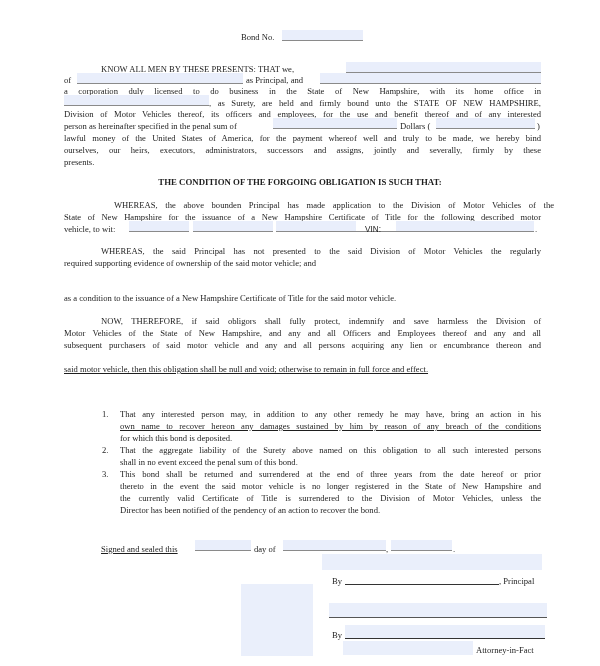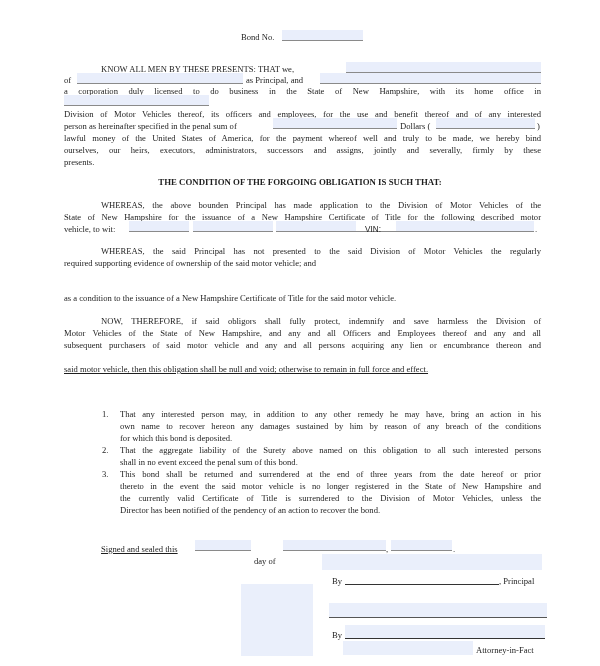--- a/index.html
+++ b/index.html
@@ -32,36 +32,37 @@
   <div class="field" style="left:346px; top:62px; width:195px;"></div>
 
   <div class="abs" style="left:64px; top:74px;">of</div>
   <div class="field" style="left:77px; top:73px; width:166px;"></div>
   <div class="abs" style="left:246px; top:74px;">as Principal, and</div>
   <div class="field" style="left:320px; top:73px; width:221px;"></div>
 
   <div class="just" style="top:85px;">a corporation duly licensed to do business in the State of New Hampshire, with its home office in</div>
 
   <div class="field" style="left:64px; top:95px; width:145px;"></div>
+  <div class="abs" style="left:209px; top:97px; width:332px; text-align:justify; text-align-last:justify;">, as Surety, are held and firmly bound unto the STATE OF NEW HAMPSHIRE,</div>
 
   <div class="just" style="top:108px;">Division of Motor Vehicles thereof, its officers and employees, for the use and benefit thereof and of any interested</div>
 
   <div class="abs" style="left:64px; top:120px;">person as hereinafter specified in the penal sum of</div>
   <div class="field" style="left:273px; top:118px; width:124px;"></div>
   <div class="abs" style="left:400px; top:120px;">Dollars (</div>
   <div class="field" style="left:436px; top:118px; width:99px;"></div>
   <div class="abs" style="left:537px; top:120px;">)</div>
 
   <div class="just" style="top:132px;">lawful money of the United States of America, for the payment whereof well and truly to be made, we hereby bind</div>
   <div class="just" style="top:144px;">ourselves, our heirs, executors, administrators, successors and assigns, jointly and severally, firmly by these</div>
   <div class="line" style="top:156px;">presents.</div>
 
   <div class="abs heading" style="top:176px;">THE CONDITION OF THE FORGOING OBLIGATION IS SUCH THAT:</div>
 
-  <div class="abs" style="left:101px; top:199px; width:440px; text-align:justify; text-align-last:justify;">WHEREAS, the above bounden Principal has made application to the Division of Motor Vehicles of the</div>
+  <div class="abs" style="left:114px; top:199px; width:440px; text-align:justify; text-align-last:justify;">WHEREAS, the above bounden Principal has made application to the Division of Motor Vehicles of the</div>
   <div class="just" style="top:211px;">State of New Hampshire for the issuance of a New Hampshire Certificate of Title for the following described motor</div>
   <div class="abs" style="left:64px; top:223px;">vehicle, to wit:</div>
   <div class="field" style="left:129px; top:221px; width:60px;"></div>
   <div class="field" style="left:193px; top:221px; width:80px;"></div>
   <div class="field" style="left:276px; top:221px; width:80px;"></div>
   <div class="field nobg" style="left:356px; top:221px; width:40px;"></div>
   <div class="abs" style="left:365px; top:224px; font-family:'Liberation Sans', sans-serif; font-size:8.2px;">VIN:</div>
   <div class="field" style="left:396px; top:221px; width:138px;"></div>
   <div class="abs" style="left:535px; top:223px;">.</div>
 
@@ -72,39 +73,39 @@
 
   <div class="abs" style="left:101px; top:315px; width:440px; text-align:justify; text-align-last:justify;">NOW, THEREFORE, if said obligors shall fully protect, indemnify and save harmless the Division of</div>
   <div class="just" style="top:327px;">Motor Vehicles of the State of New Hampshire, and any and all Officers and Employees thereof and any and all</div>
   <div class="just" style="top:339px;">subsequent purchasers of said motor vehicle and any and all persons acquiring any lien or encumbrance thereon and</div>
   <div class="line" style="top:363px;text-decoration:underline;">said motor vehicle, then this obligation shall be null and void; otherwise to remain in full force and effect.</div>
 
 
   <div>
     <div class="list-num" style="top:408px;">1.</div>
     <div class="list-text" style="top:408px;">That any interested person may, in addition to any other remedy he may have, bring an action in his</div>
-    <div class="list-text" style="top:420px;">own name to recover hereon any damages sustained by him by reason of any breach of the conditions</div>
+    <div class="list-text" style="top:420px;text-decoration:underline;">own name to recover hereon any damages sustained by him by reason of any breach of the conditions</div>
     <div class="list-text last" style="top:432px;">for which this bond is deposited.</div>
   </div>
   <div>
     <div class="list-num" style="top:444px;">2.</div>
     <div class="list-text" style="top:444px;">That the aggregate liability of the Surety above named on this obligation to all such interested persons</div>
     <div class="list-text last" style="top:456px;">shall in no event exceed the penal sum of this bond.</div>
   </div>
   <div>
     <div class="list-num" style="top:468px;">3.</div>
     <div class="list-text" style="top:468px;">This bond shall be returned and surrendered at the end of three years from the date hereof or prior</div>
     <div class="list-text" style="top:480px;">thereto in the event the said motor vehicle is no longer registered in the State of New Hampshire and</div>
     <div class="list-text" style="top:492px;">the currently valid Certificate of Title is surrendered to the Division of Motor Vehicles, unless the</div>
     <div class="list-text last" style="top:504px;">Director has been notified of the pendency of an action to recover the bond.</div>
   </div>
 
   <div class="abs" style="left:101px; top:543px;text-decoration:underline;">Signed and sealed this</div>
   <div class="field" style="left:195px; top:540px; width:56px;"></div>
-  <div class="abs" style="left:254px; top:543px;margin-top:12px;">day of</div>
+  <div class="abs" style="left:254px; top:543px;">day of</div>
   <div class="field" style="left:283px; top:540px; width:103px;"></div>
   <div class="abs" style="left:386px; top:543px;">,</div>
   <div class="field" style="left:391px; top:540px; width:61px;"></div>
   <div class="abs" style="left:453px; top:543px;">.</div>
 
   <div class="box" style="left:322px; top:554px; width:220px; height:16px;"></div>
 
   <div class="box" style="left:241px; top:584px; width:72px; height:72px;"></div>
 
   <div class="abs" style="left:332px; top:575px;">By</div>

